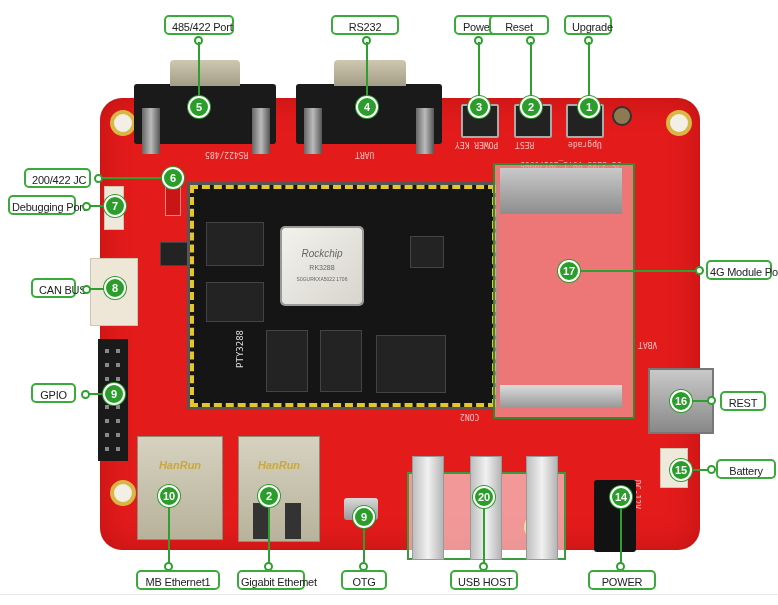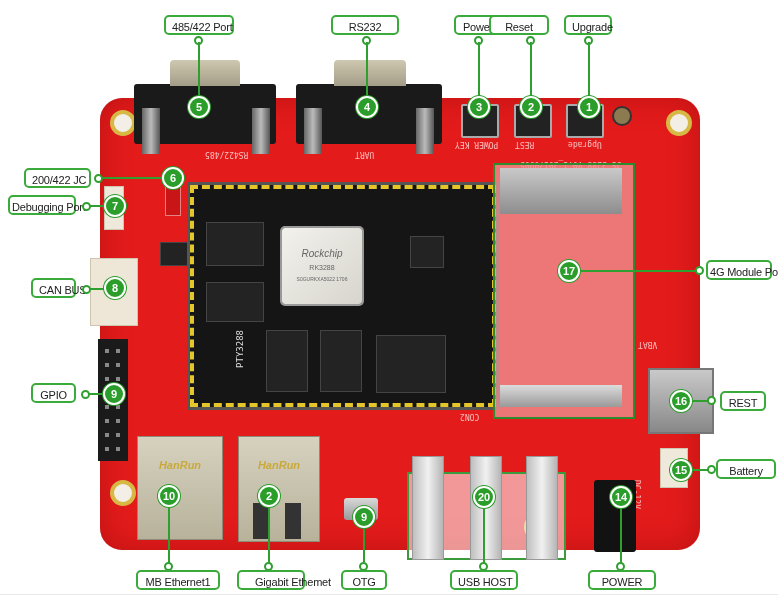--- a/index.html
+++ b/index.html
@@ -187,21 +187,21 @@
   <div class="badge" style="left:103px;top:383px">9</div>
 
   <div class="badge" style="left:158px;top:485px">10</div>
   <div class="line" style="left:168px;top:507px;width:2px;height:56px"></div>
   <div class="dot" style="left:164px;top:562px"></div>
   <div class="label" style="left:136px;top:570px;width:84px">MB Ethernet1</div>
 
   <div class="badge" style="left:258px;top:485px">2</div>
   <div class="line" style="left:268px;top:507px;width:2px;height:56px"></div>
   <div class="dot" style="left:264px;top:562px"></div>
-  <div class="label" style="left:237px;top:570px;width:68px;padding:0 16px">Gigabit Ethemet</div>
+  <div class="label" style="left:237px;top:570px;width:68px;padding:0 2px">Gigabit Ethemet</div>
 
   <div class="badge" style="left:353px;top:506px">9</div>
   <div class="line" style="left:363px;top:528px;width:2px;height:34px"></div>
   <div class="dot" style="left:359px;top:562px"></div>
   <div class="label" style="left:341px;top:570px;width:46px">OTG</div>
 
   <div class="badge" style="left:473px;top:486px">20</div>
   <div class="line" style="left:483px;top:508px;width:2px;height:55px"></div>
   <div class="dot" style="left:479px;top:562px"></div>
   <div class="label" style="left:450px;top:570px;width:68px">USB HOST</div>

